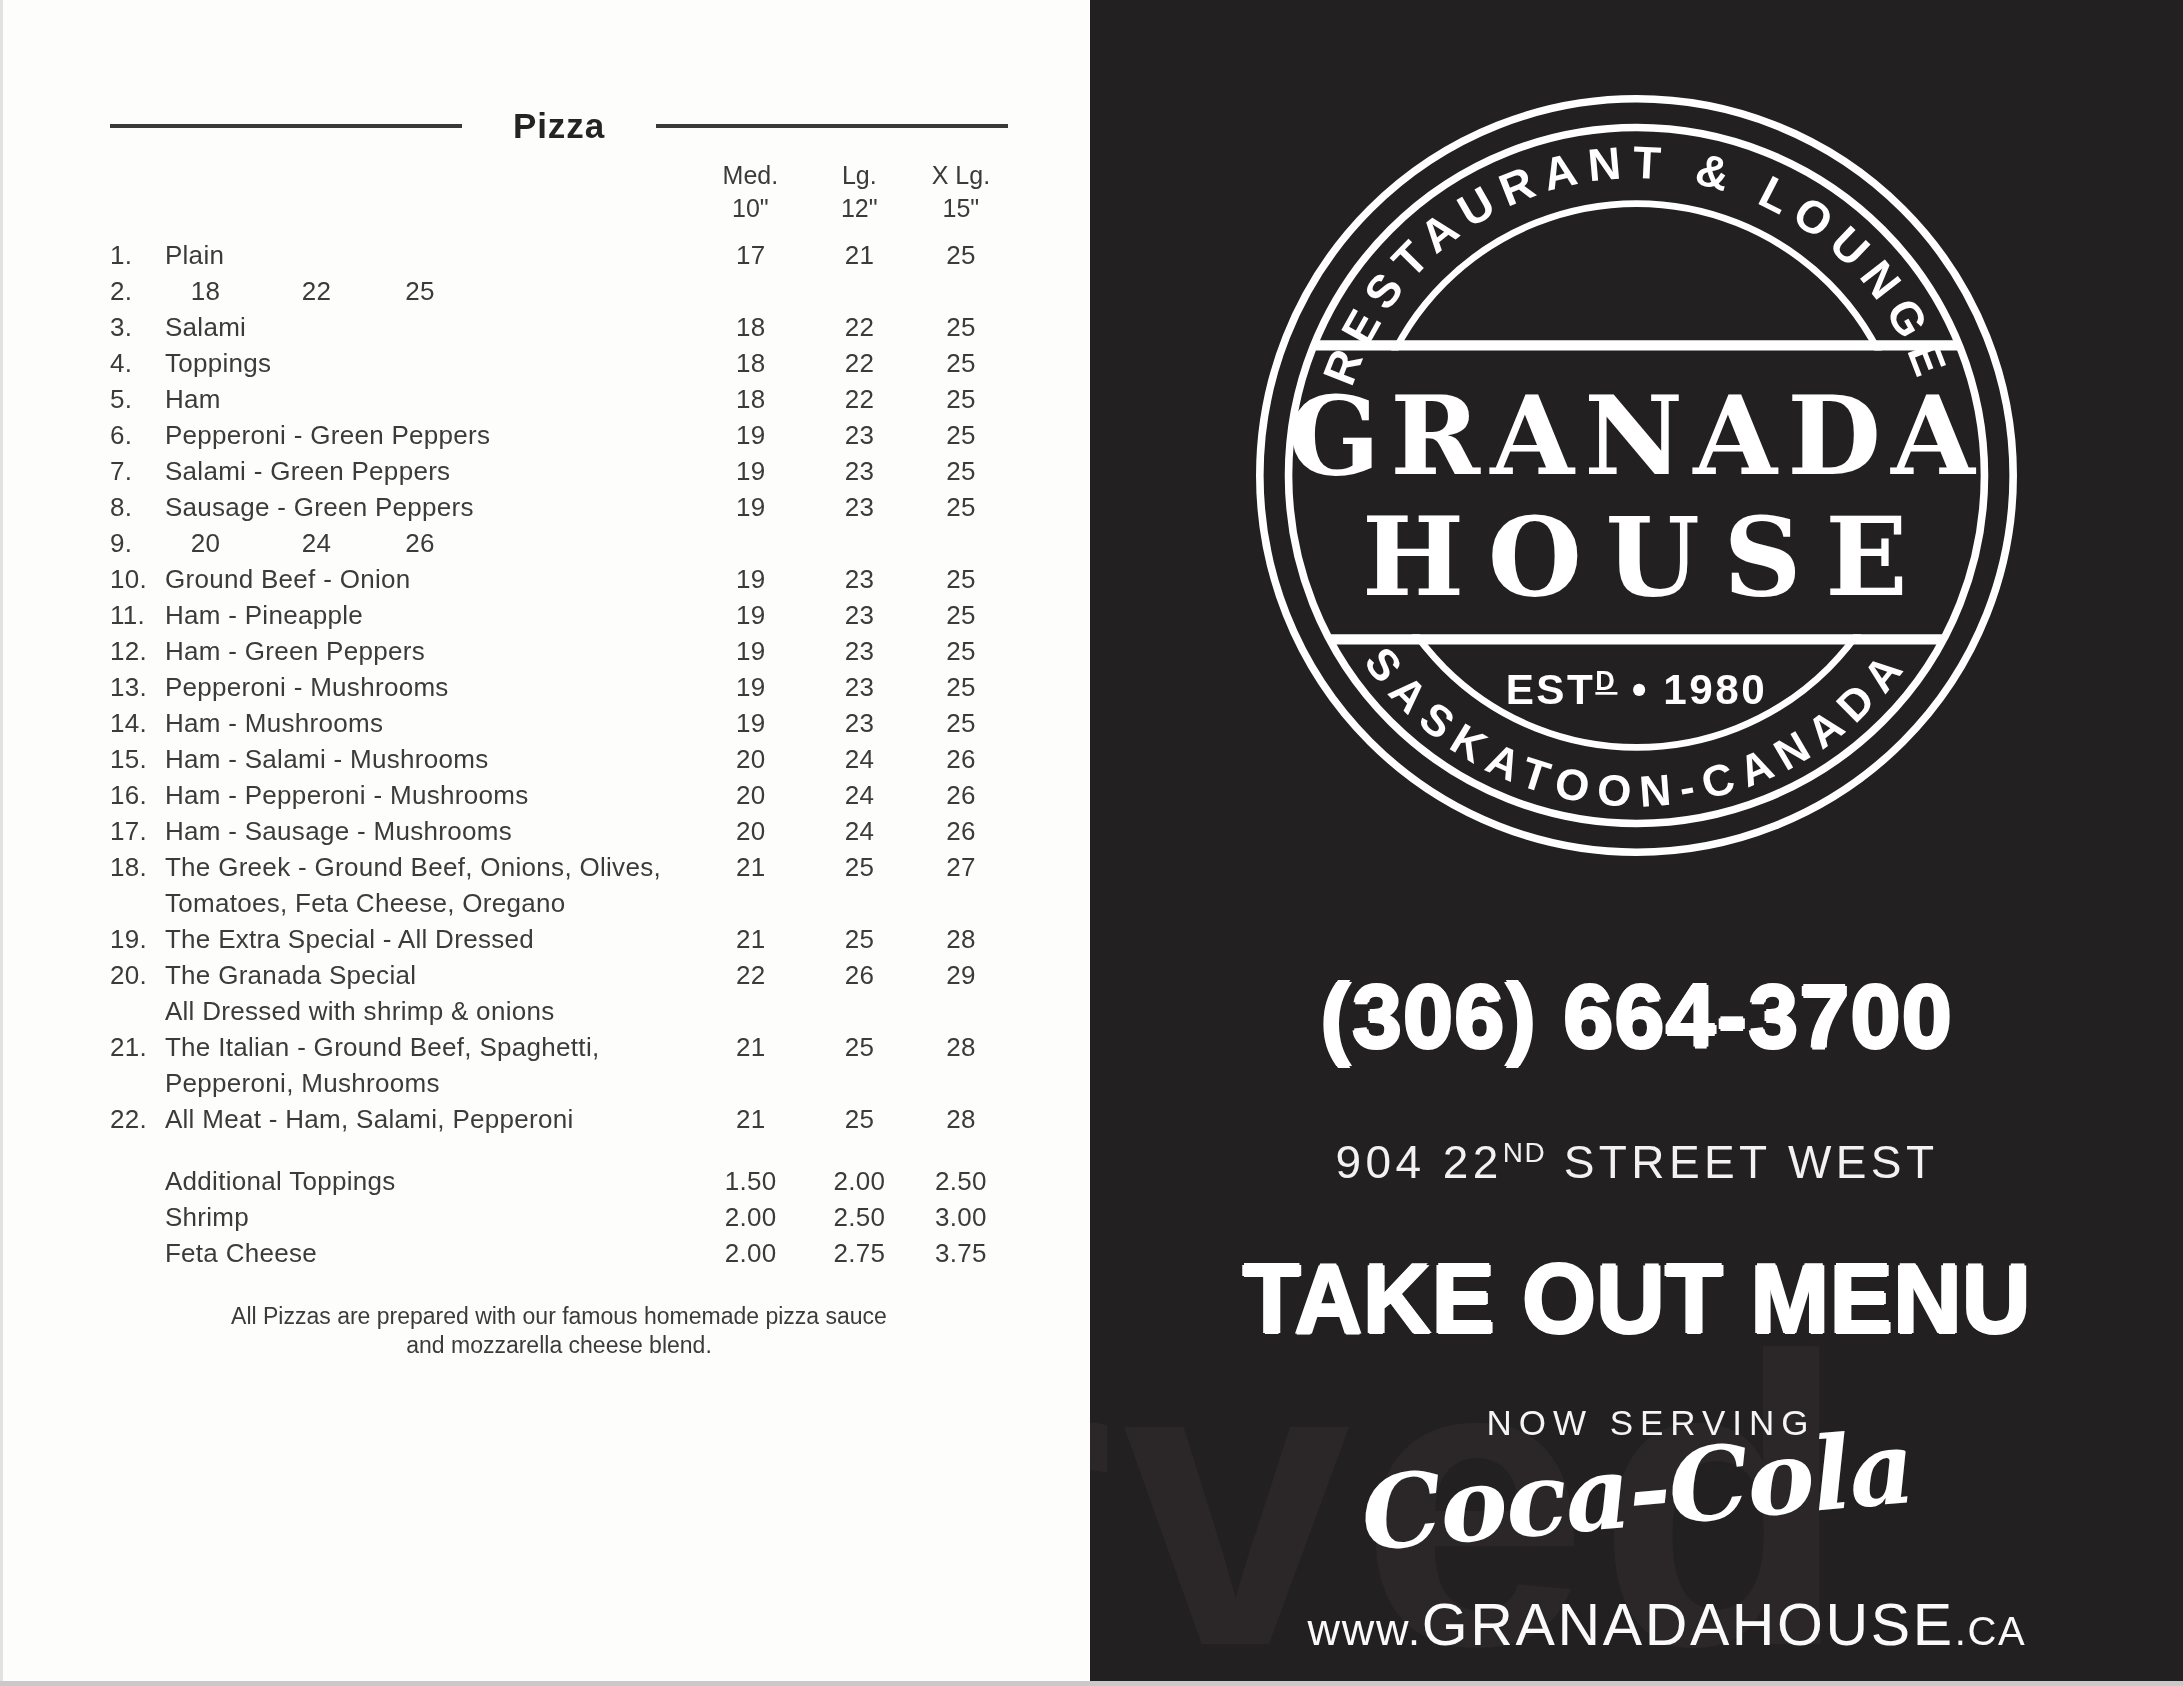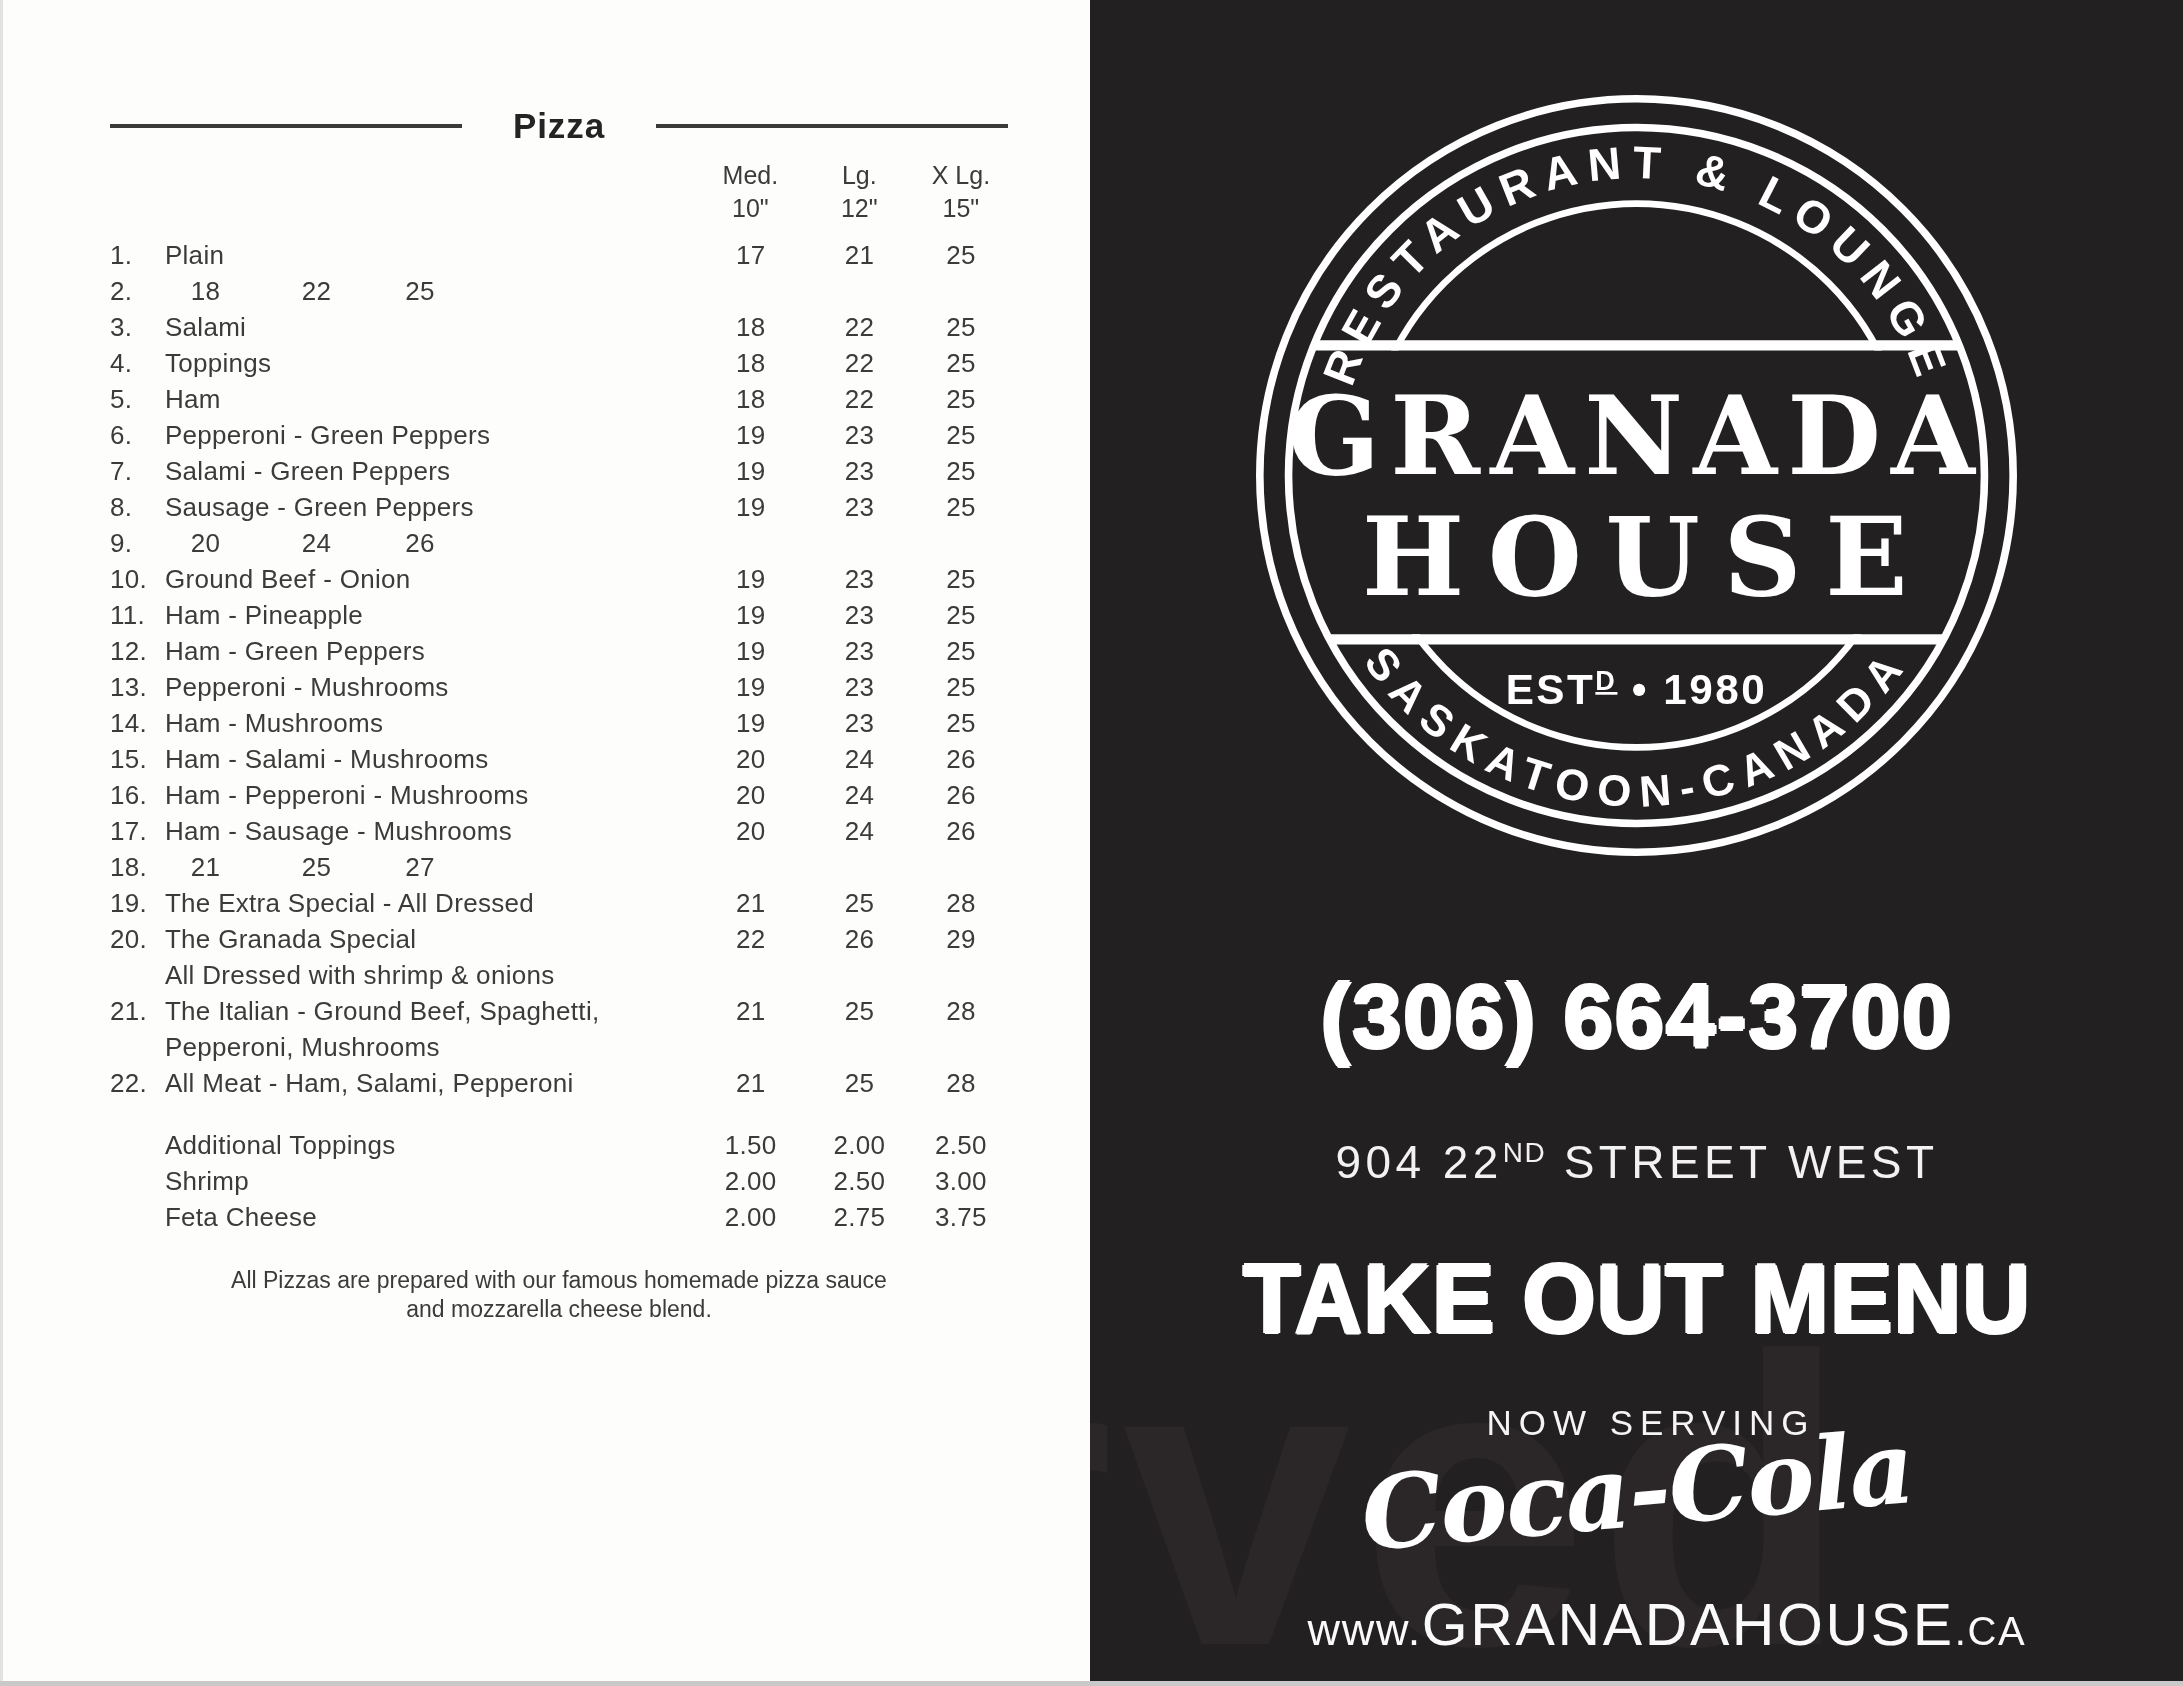--- a/index.html
+++ b/index.html
@@ -217,20 +217,24 @@
             <div class="c-num">17.</div>
             <div class="c-name">
               <div class="line">Ham - Sausage - Mushrooms</div>
             </div>
             <div class="c-p">20</div>
             <div class="c-p">24</div>
             <div class="c-p c-p3">26</div>
           </div>
           <div class="row">
             <div class="c-num">18.</div>
+            <div class="c-name">
+              <div class="line">The Greek - Ground Beef, Onions, Olives,</div>
+              <div class="line">Tomatoes, Feta Cheese, Oregano</div>
+            </div>
             <div class="c-p">21</div>
             <div class="c-p">25</div>
             <div class="c-p c-p3">27</div>
           </div>
           <div class="row">
             <div class="c-num">19.</div>
             <div class="c-name">
               <div class="line">The Extra Special - All Dressed</div>
             </div>
             <div class="c-p">21</div>

